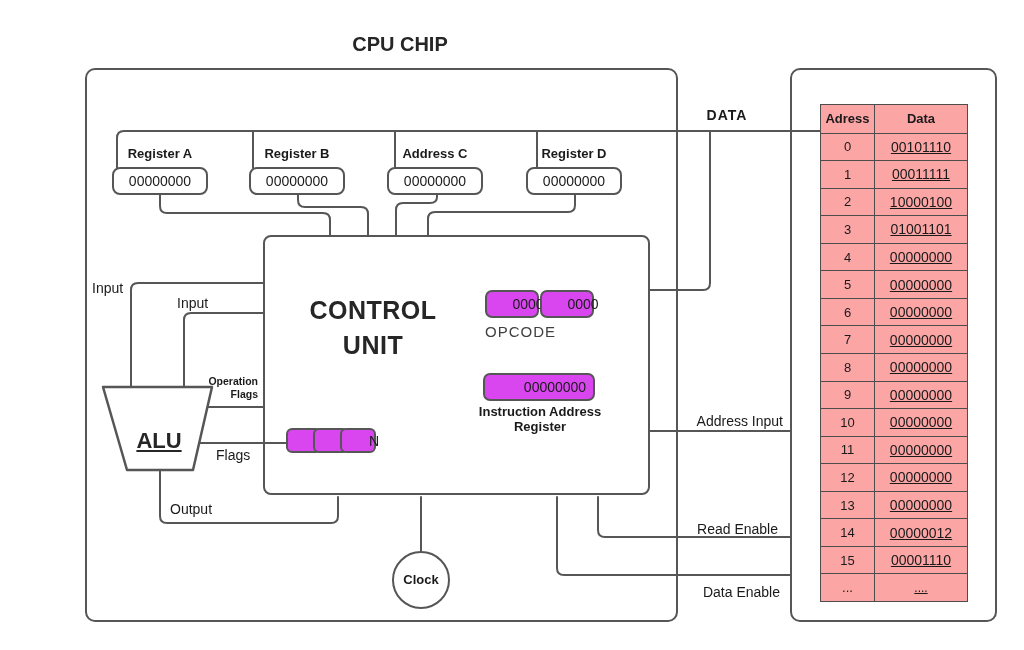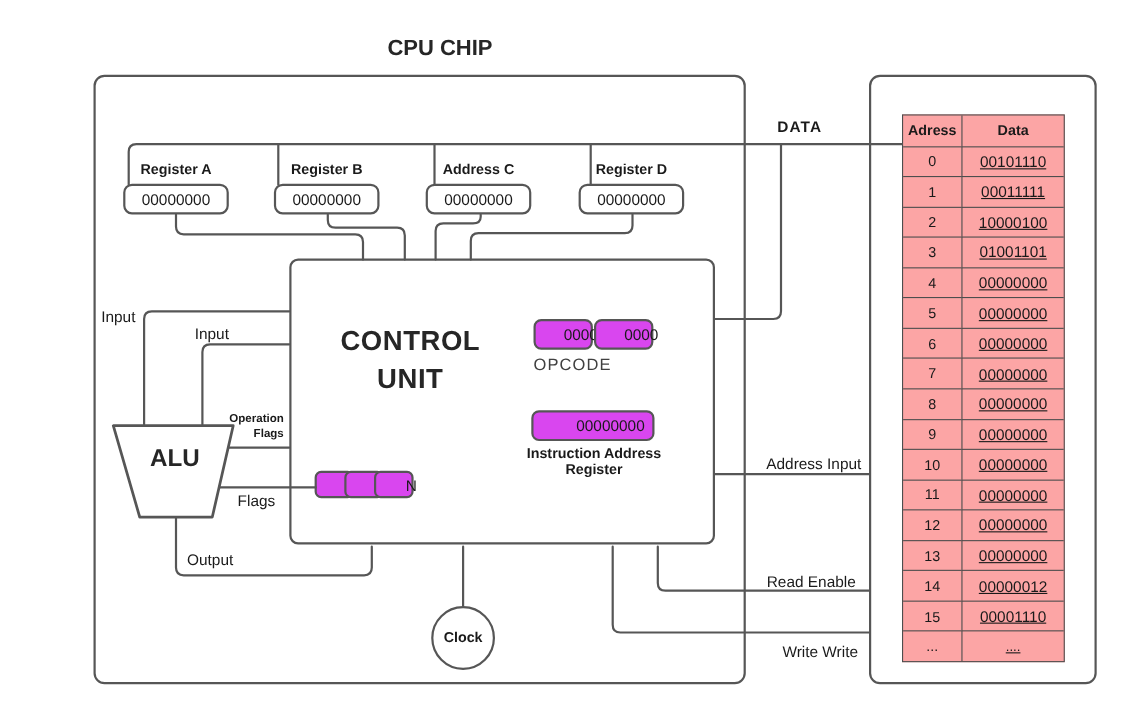--- a/index.html
+++ b/index.html
@@ -137,29 +137,29 @@
       <path d="M421,497 L421,551"></path>
       <path d="M650,290 L703,290 Q710,290 710,283 L710,131"></path>
       <path d="M650,431 L790,431"></path>
       <path d="M598,497 L598,530 Q598,537 605,537 L790,537"></path>
       <path d="M557,497 L557,568 Q557,575 564,575 L790,575"></path>
     </g>
     <path d="M103,387 L212,387 L193,470 L127,470 Z" fill="#ffffff" stroke="#565656" stroke-width="2.5" stroke-linejoin="round"></path>
     <circle cx="421" cy="580" r="28" fill="#ffffff" stroke="#565656" stroke-width="2"></circle>
   </svg>
 
-  <div class="lbl bold ctr" style="left:109px;top:404px;width:100px;font-size:22px;color:#262626;">ALU</div>
+  <div class="lbl bold ctr" style="left:109px;top:428px;width:100px;font-size:22px;color:#262626;text-decoration:underline;">ALU</div>
   <div class="lbl bold ctr" style="left:391px;top:572px;width:60px;font-size:13px;">Clock</div>
 
   <div class="lbl" style="left:92px;top:280px;font-size:14px;">Input</div>
   <div class="lbl" style="left:177px;top:295px;font-size:14px;">Input</div>
   <div class="lbl bold rt" style="left:168px;top:375px;width:90px;font-size:10.5px;line-height:13px;">
     <div>Operation</div>
     <div>Flags</div>
   </div>
   <div class="lbl" style="left:216px;top:447px;font-size:14px;">Flags</div>
   <div class="lbl" style="left:170px;top:501px;font-size:14px;">Output</div>
   <div class="lbl bold ctr" style="left:677px;top:107px;width:100px;font-size:14px;letter-spacing:1px;">DATA</div>
   <div class="lbl rt" style="left:658px;top:413px;width:125px;font-size:14px;">Address Input</div>
   <div class="lbl rt" style="left:653px;top:521px;width:125px;font-size:14px;">Read Enable</div>
-  <div class="lbl rt" style="left:655px;top:584px;width:125px;font-size:14px;">Write Write</div>
+  <div class="lbl rt" style="left:655px;top:584px;width:125px;font-size:14px;">Data Enable</div>
 
 </div>
 
 </body></html>

